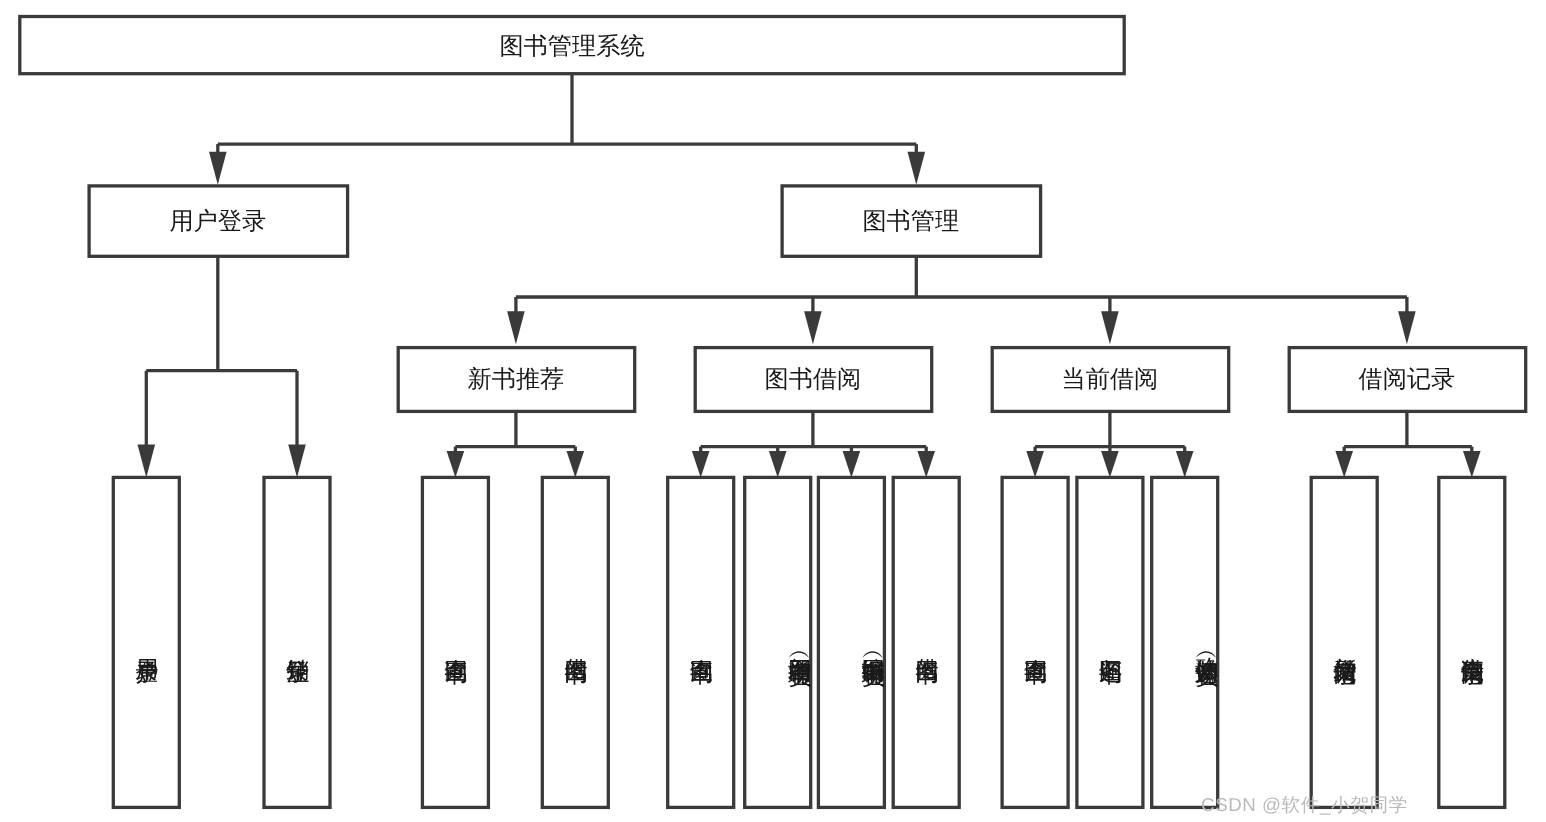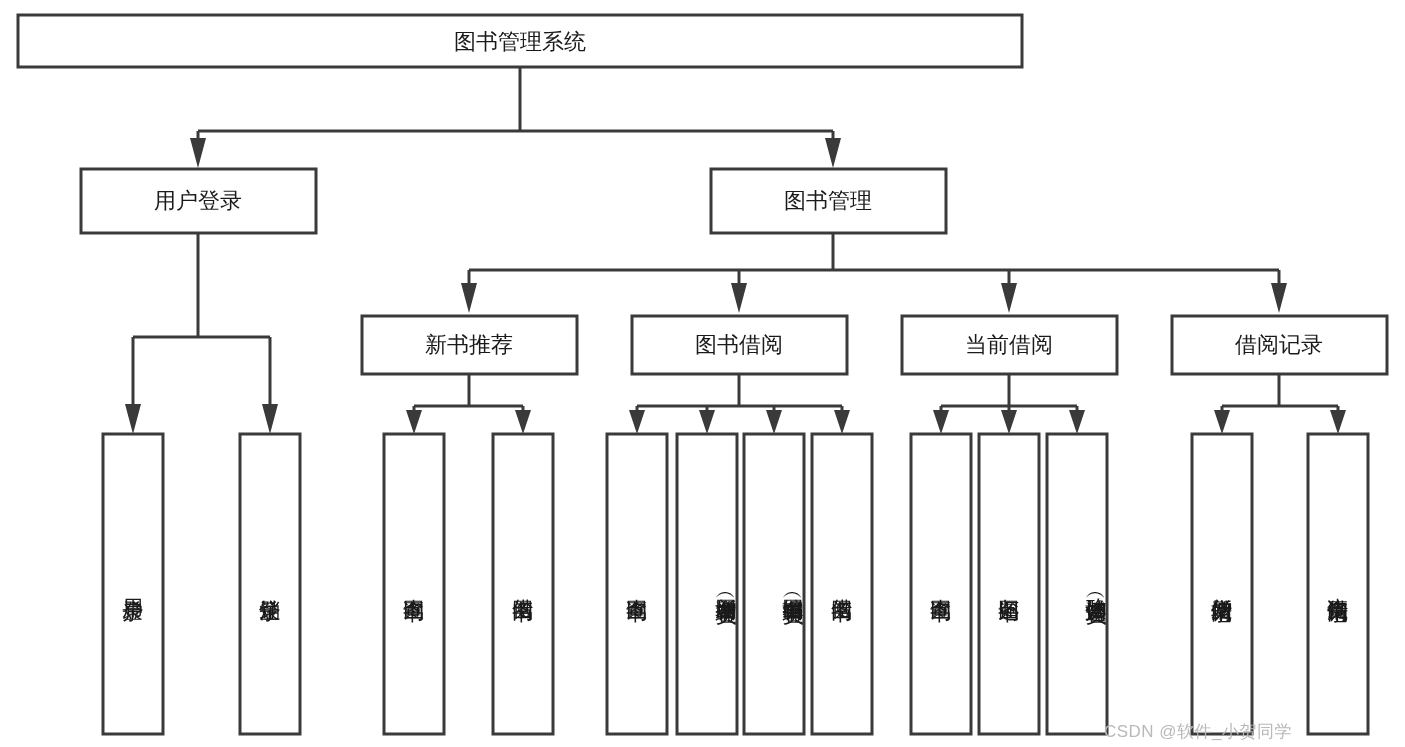--- a/index.html
+++ b/index.html
@@ -59,21 +59,21 @@
     font-family: "Liberation Sans", "DejaVu Sans", sans-serif;
     font-size: 21px;
     line-height: 1.02;
     color: #1a1a1a;
     letter-spacing: 1px;
     white-space: nowrap;
     pointer-events: none;
   }
   #watermark {
     position: absolute;
-    right: 8px;
+    right: 20px;
     bottom: 4px;
     font-family: "Liberation Sans", "DejaVu Sans", sans-serif;
     font-size: 17px;
     color: #b9b9b9;
     letter-spacing: 0.5px;
     white-space: nowrap;
   }
 </style>
 </head>
 <body>

